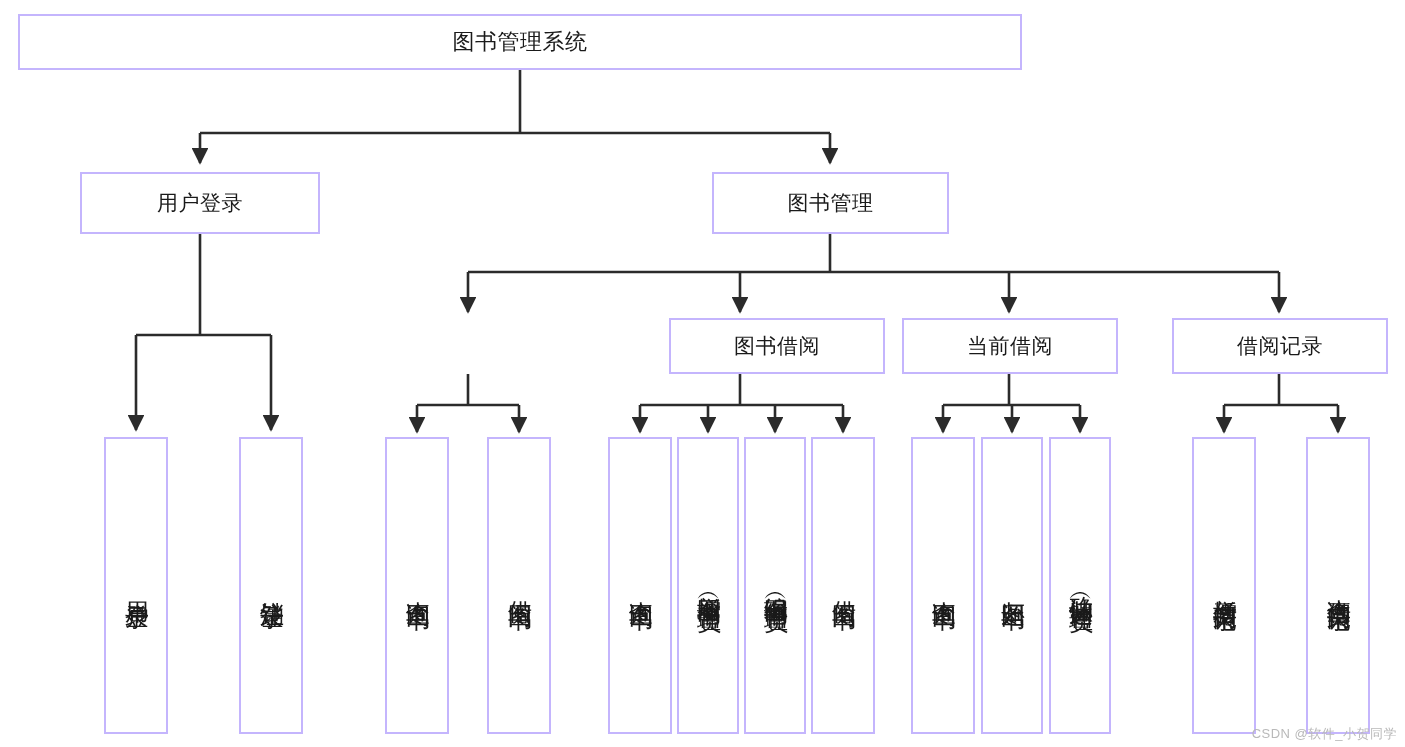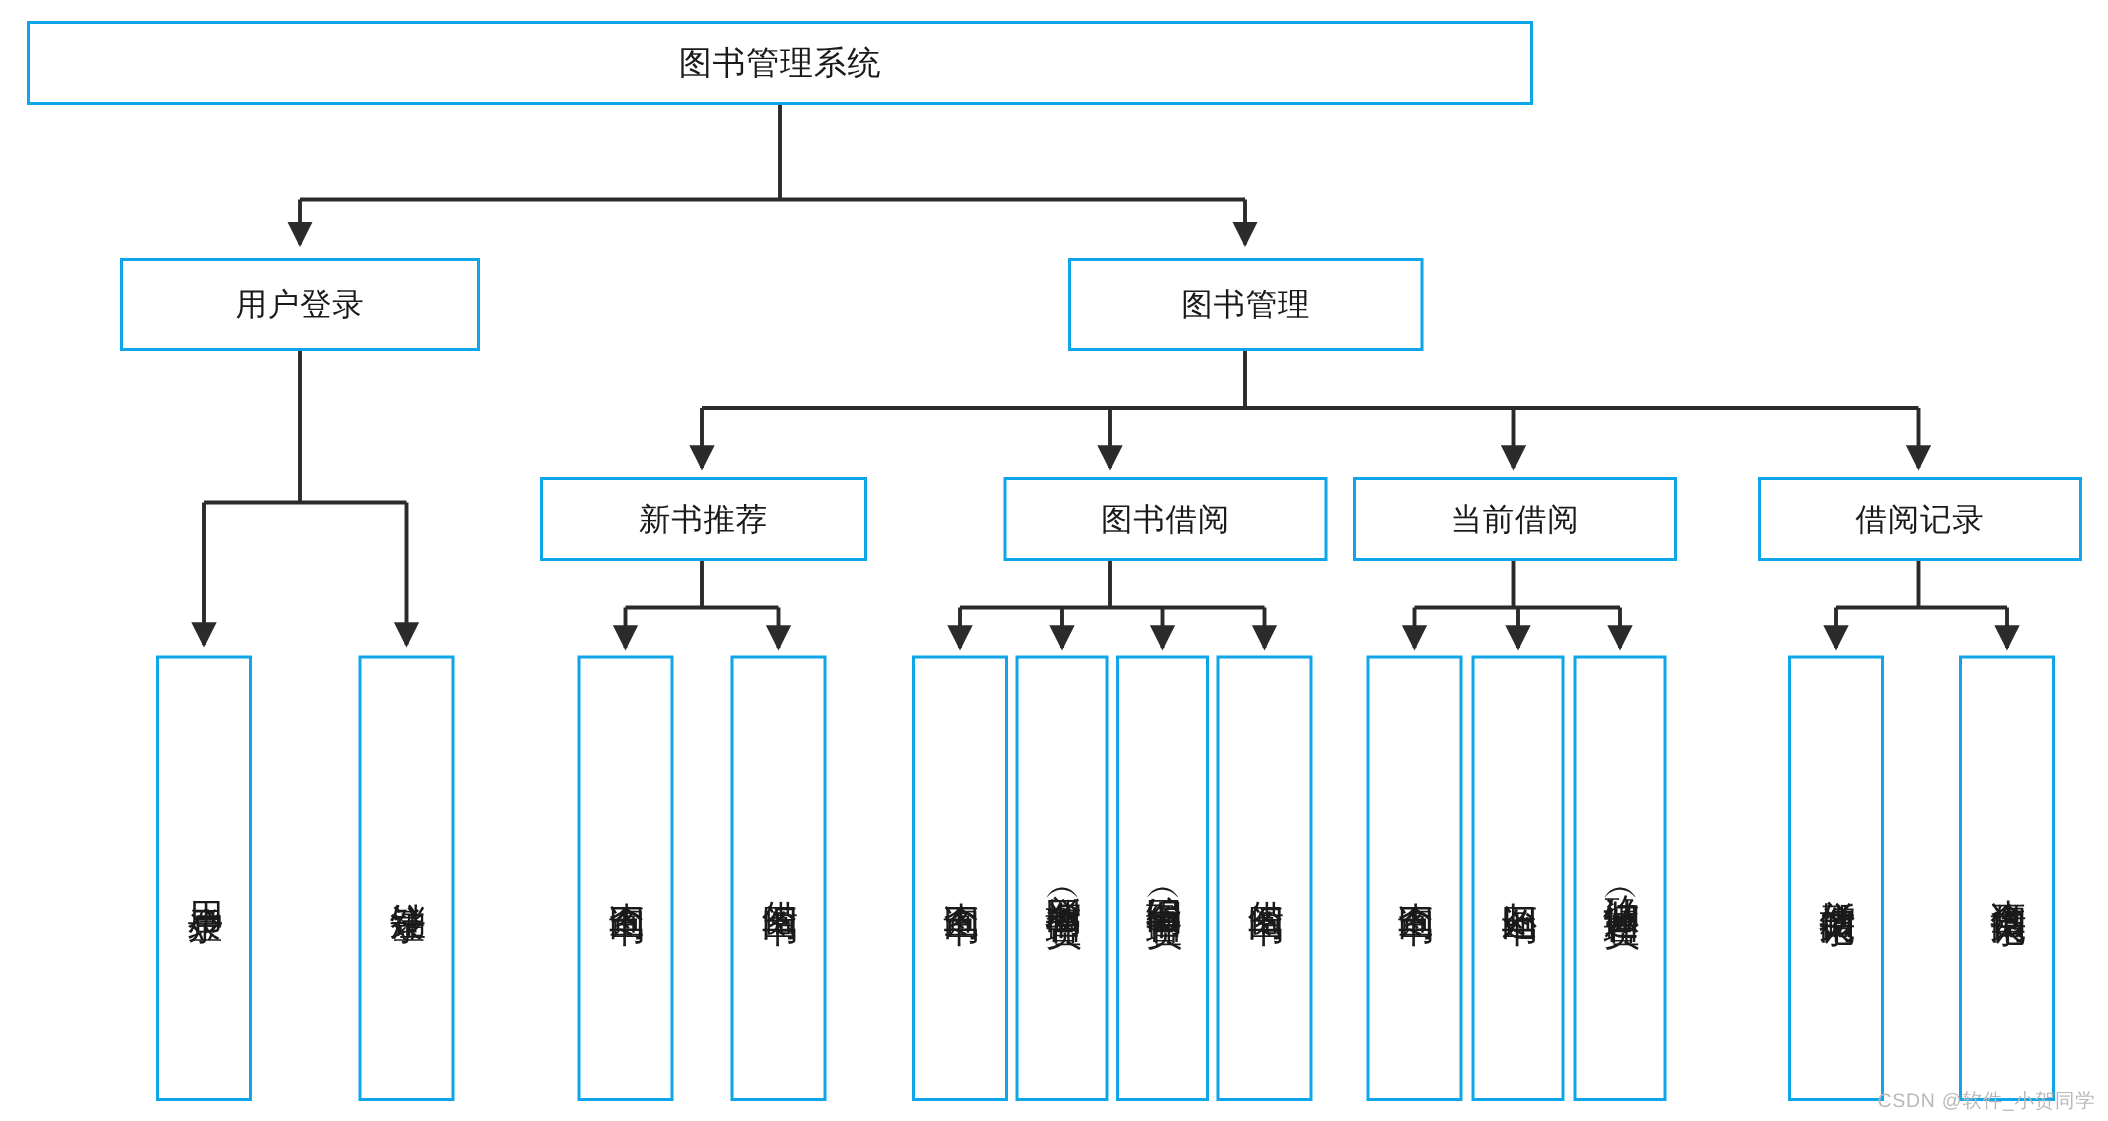--- a/index.html
+++ b/index.html
@@ -22,26 +22,27 @@
     position: absolute;
     left: 0;
     top: 0;
     width: 1405px;
     height: 747px;
     pointer-events: none;
   }
   .node {
     position: absolute;
     box-sizing: border-box;
-    border: 2px solid #0ea5e9;
+    border: 2px solid #c4b5fd;
     background: #ffffff;
     display: flex;
     align-items: center;
     justify-content: center;
     color: #1a1a1a;
+    font-family: Liberation Serif, serif;
   }
   .node .lbl {
     display: block;
     text-align: center;
     line-height: 1.0;
     white-space: pre;
   }
   
   .node.h .lbl {
     writing-mode: horizontal-tb;
@@ -134,23 +135,20 @@
     <span class="lbl">图书管理系统</span>
   </div>
 
   <div class="node h" style="left:80px; top:172px; width:240px; height:62px;">
     <span class="lbl">用户登录</span>
   </div>
   <div class="node h" style="left:712px; top:172px; width:237px; height:62px;">
     <span class="lbl">图书管理</span>
   </div>
 
-  <div class="node h" style="left:360px; top:318px; width:218px; height:56px;">
-    <span class="lbl">新书推荐</span>
-  </div>
   <div class="node h" style="left:633px; top:318px; width:216px; height:56px;margin-left:36px;">
     <span class="lbl">图书借阅</span>
   </div>
   <div class="node h" style="left:902px; top:318px; width:216px; height:56px;">
     <span class="lbl">当前借阅</span>
   </div>
   <div class="node h" style="left:1172px; top:318px; width:216px; height:56px;">
     <span class="lbl">借阅记录</span>
   </div>
 

